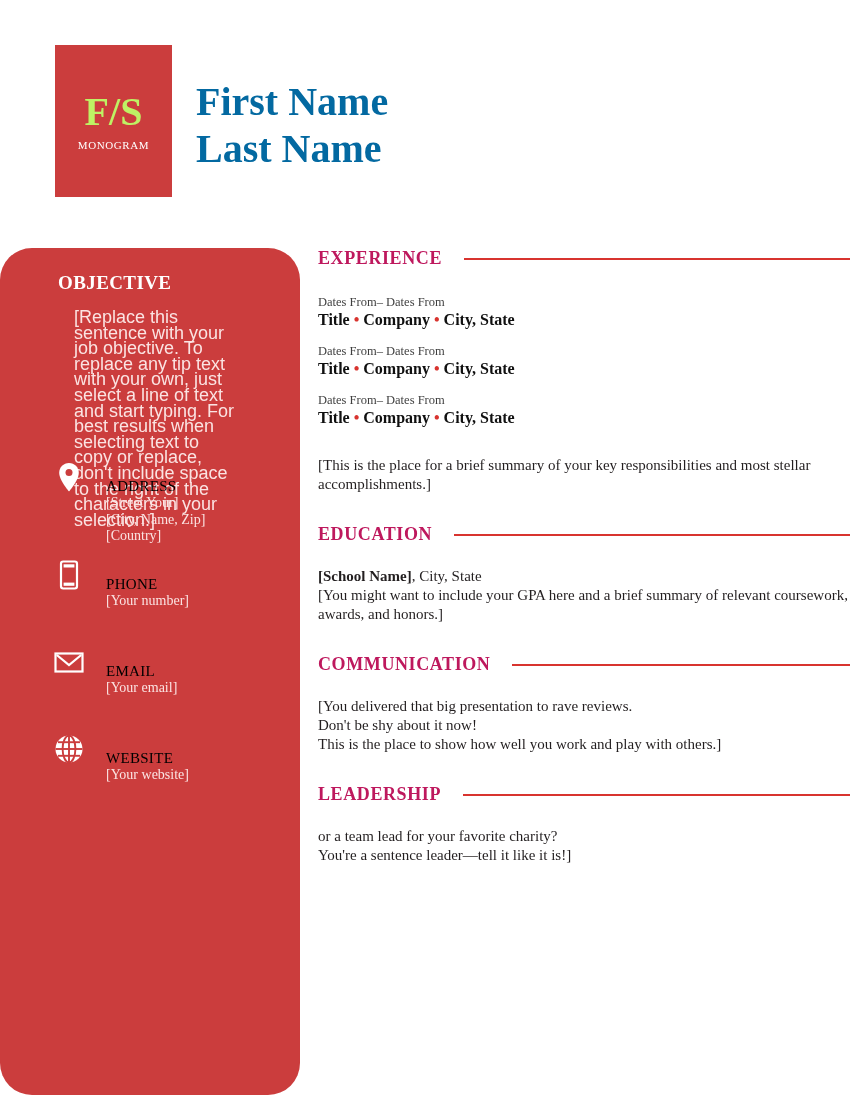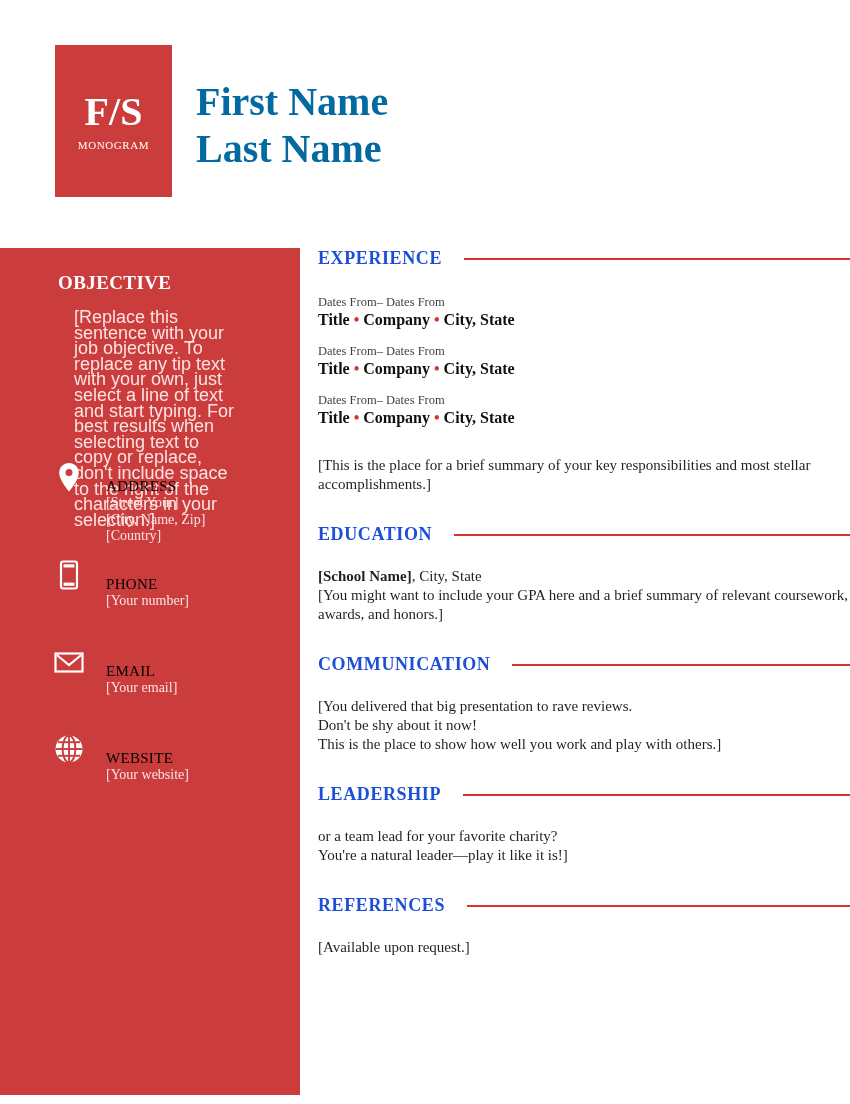--- a/index.html
+++ b/index.html
@@ -30,21 +30,21 @@
     top: 45px;
     width: 117px;
     height: 152px;
     background: #CB3D3D;
     display: flex;
     flex-direction: column;
     align-items: center;
     justify-content: center;
   }
   .monogram-initials {
-    color: #ffffff;
+    color: #bef264;
     font-family: "Liberation Serif", "DejaVu Serif", serif;
     font-weight: bold;
     font-size: 40px;
     line-height: 1;
     letter-spacing: 0px;
   }
   .monogram-word {
     color: #ffffff;
     font-family: "Liberation Serif", "DejaVu Serif", serif;
     font-weight: normal;
@@ -70,20 +70,21 @@
   
   .sidebar {
     position: absolute;
     left: 0;
     top: 248px;
     width: 300px;
     height: 847px;
     background: #CB3D3D;
     box-sizing: border-box;
     padding: 0;
+    border-radius: 32px;
   }
   .sidebar-inner {
     position: absolute;
     left: 58px;
     top: 24px;
     width: 222px;
   }
   .sidebar-heading {
     color: #ffffff;
     font-family: "Liberation Serif", "DejaVu Serif", serif;
@@ -150,21 +151,21 @@
   }
   .section {
     margin-bottom: 0;
   }
   .section-head {
     display: flex;
     align-items: center;
     gap: 0;
   }
   .section-title {
-    color: #1d4ed8;
+    color: #be185d;
     font-family: "Liberation Serif", "DejaVu Serif", serif;
     font-weight: bold;
     font-size: 18px;
     letter-spacing: 0.6px;
     white-space: nowrap;
     flex: 0 0 auto;
   }
   .section-rule {
     flex: 1 1 auto;
     height: 2px;
@@ -345,27 +346,19 @@
 
   <div class="spacer-30"></div>
 
   <div class="section">
     <div class="section-head">
       <div class="section-title">LEADERSHIP</div>
       <div class="section-rule"></div>
     </div>
     <div class="spacer-22"></div>
     <p class="body-text">or a team lead for your favorite charity?</p>
-    <p class="body-text">You're a natural leader—play it like it is!]</p>
+    <p class="body-text">You're a sentence leader—tell it like it is!]</p>
   </div>
 
   <div class="spacer-30"></div>
 
-  <div class="section">
-    <div class="section-head">
-      <div class="section-title">REFERENCES</div>
-      <div class="section-rule"></div>
-    </div>
-    <div class="spacer-22"></div>
-    <p class="body-text">[Available upon request.]</p>
-  </div>
 
 </div>
 
 </body></html>

